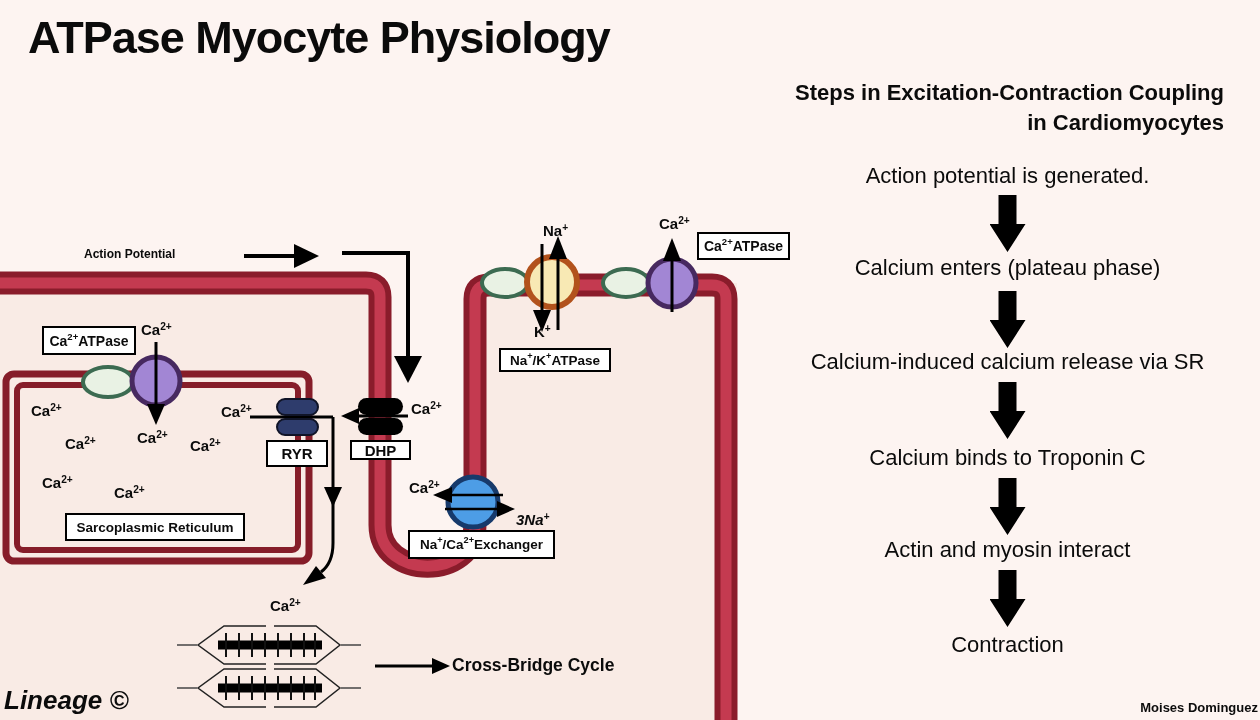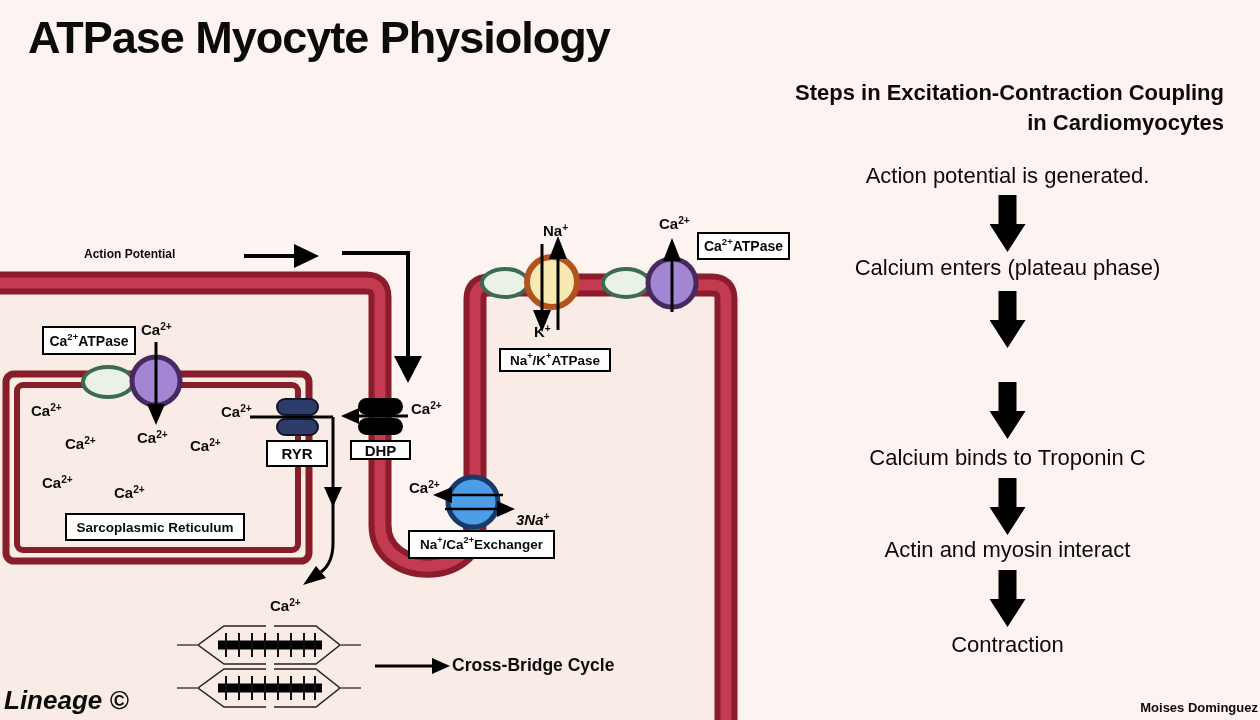--- a/index.html
+++ b/index.html
@@ -169,20 +169,21 @@
   <span class="ion" style="left:543px;top:223px;">Na<sup>+</sup></span>
   <span class="ion" style="left:534px;top:324px;">K<sup>+</sup></span>
   <span class="ion" style="left:270px;top:598px;">Ca<sup>2+</sup></span>
 
   <div class="flow">
     <div class="flow-heading">Steps in Excitation-Contraction Coupling in Cardiomyocytes</div>
     <div class="flow-step" style="top:163px;">Action potential is generated.</div>
     <div class="block-arrow" style="top:195px;"></div>
     <div class="flow-step" style="top:255px;">Calcium enters (plateau phase)</div>
     <div class="block-arrow" style="top:291px;"></div>
+    <div class="flow-step" style="top:349px;">Calcium-induced calcium release via SR</div>
     <div class="block-arrow" style="top:382px;"></div>
     <div class="flow-step" style="top:445px;">Calcium binds to Troponin C</div>
     <div class="block-arrow" style="top:478px;"></div>
     <div class="flow-step" style="top:537px;">Actin and myosin interact</div>
     <div class="block-arrow" style="top:570px;"></div>
     <div class="flow-step" style="top:632px;">Contraction</div>
   </div>
 
 </div>
 

